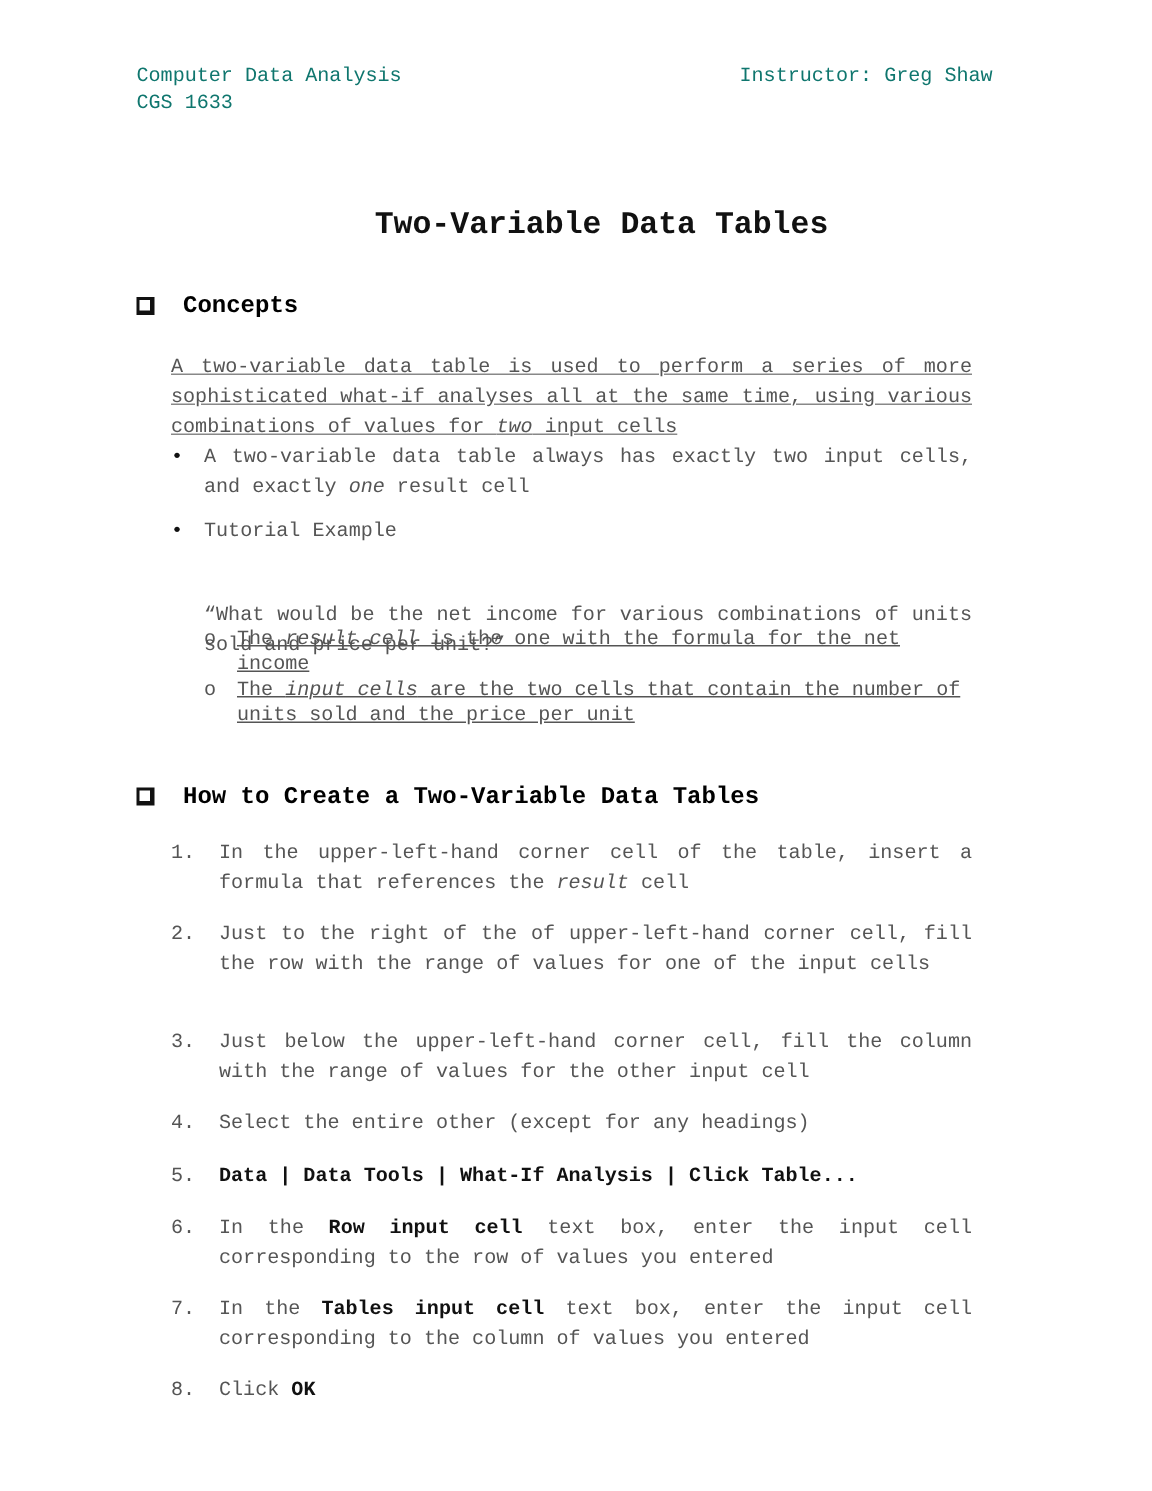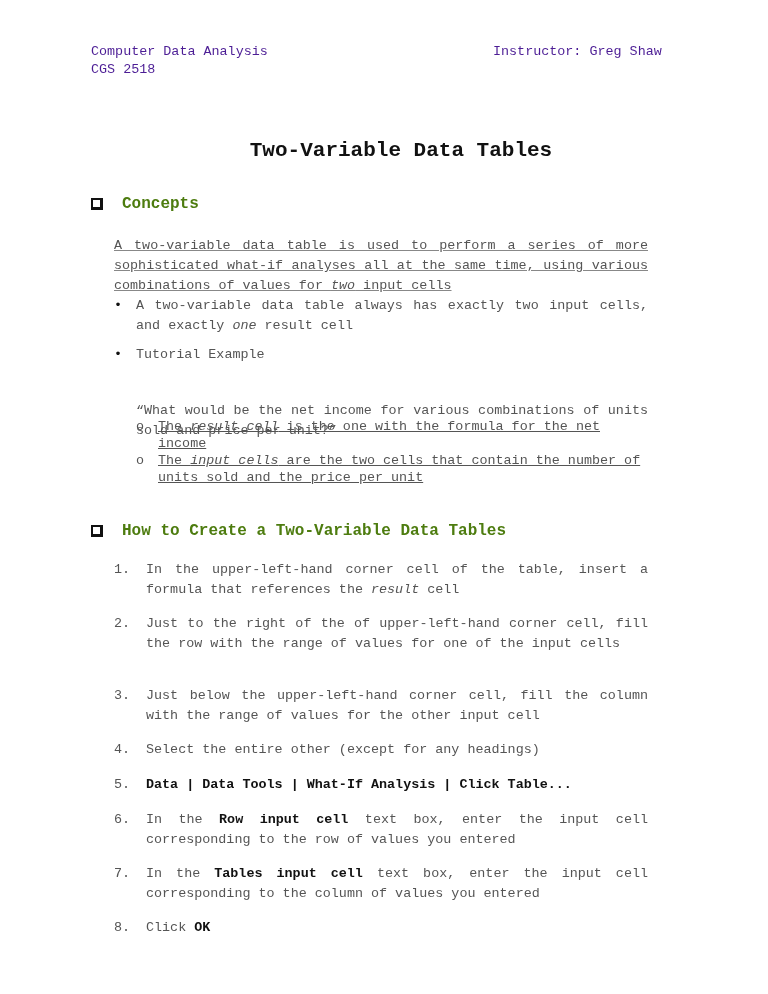--- a/index.html
+++ b/index.html
@@ -2,43 +2,43 @@
 <html><head>
 <meta charset="utf-8">
 <style>
   html, body { margin: 0; padding: 0; background: #ffffff; }
   body {
     width: 768px; height: 994px; position: relative; overflow: hidden;
     font-family: "Liberation Mono", "DejaVu Sans Mono", monospace;
     color: #555555; font-size: 13.4px;
   }
   .abs { position: absolute; }
-  .hdr { font-size: 13.4px; color: #4c1d95; line-height: 17px; }
+  .hdr { font-size: 13.4px; color: #0f766e; line-height: 17px; }
   .title { left: 0; width: 768px; text-align: center; top: 139px; font-size: 21px; font-weight: bold; color: #111; padding-left: 17px; }
-  .sec { left: 91px; font-size: 16px; font-weight: bold; color: #4d7c0f; display: flex; align-items: center; }
+  .sec { left: 91px; font-size: 16px; font-weight: bold; color: #000000; display: flex; align-items: center; }
   .box { width: 12px; height: 12px; border: 2px solid #111; border-right-width: 3px; border-bottom-width: 3px; margin-right: 19px; box-sizing: border-box; display: inline-block; }
   .para { left: 114px; width: 534px; line-height: 20px; text-align: justify; text-align-last: left; }
   .u span { text-decoration: underline; text-decoration-color: #888; }
   .bullet { left: 114px; width: 534px; display: flex; line-height: 20px; }
   .bullet .dot { width: 22px; flex: none; color: #111; }
   .bullet .txt { flex: 1; text-align: justify; text-align-last: left; }
   .sub { left: 136px; width: 512px; display: flex; line-height: 17px; }
   .sub .mk { width: 22px; flex: none; }
   .sub .txt { flex: 1; text-decoration: underline; }
   .step { left: 114px; width: 534px; display: flex; line-height: 20px; }
   .step .n { width: 32px; flex: none; }
   .step .txt { flex: 1; text-align: justify; text-align-last: left; }
   b { color: #111; }
   i { font-style: italic; }
 </style>
 </head>
 <body>
 
 <div class="abs hdr" style="left:91px; top:43px;">Computer Data Analysis</div>
-<div class="abs hdr" style="left:91px; top:61px;">CGS 2518</div>
+<div class="abs hdr" style="left:91px; top:61px;">CGS 1633</div>
 <div class="abs hdr" style="left:493px; top:43px;">Instructor: Greg Shaw</div>
 
 <div class="abs title">Two-Variable Data Tables</div>
 
 <div class="abs sec" style="top:195px;">
   <span class="box"></span>
   <span>Concepts</span>
 </div>
 
 <div class="abs para u" style="top:236px;">

